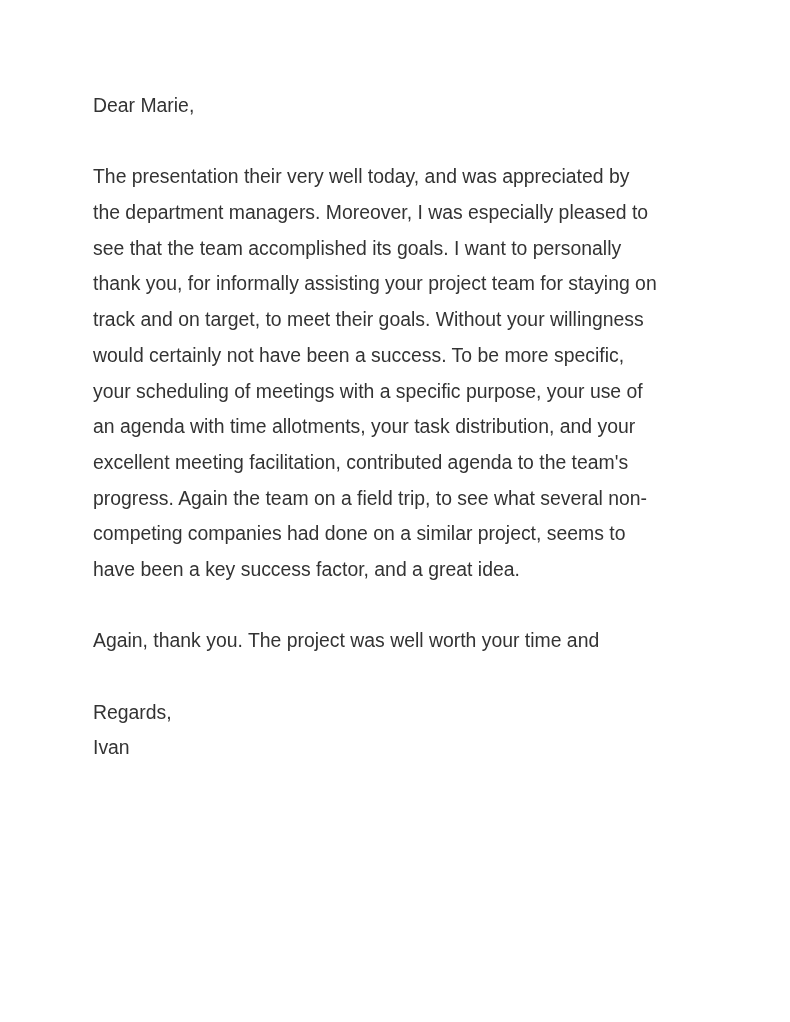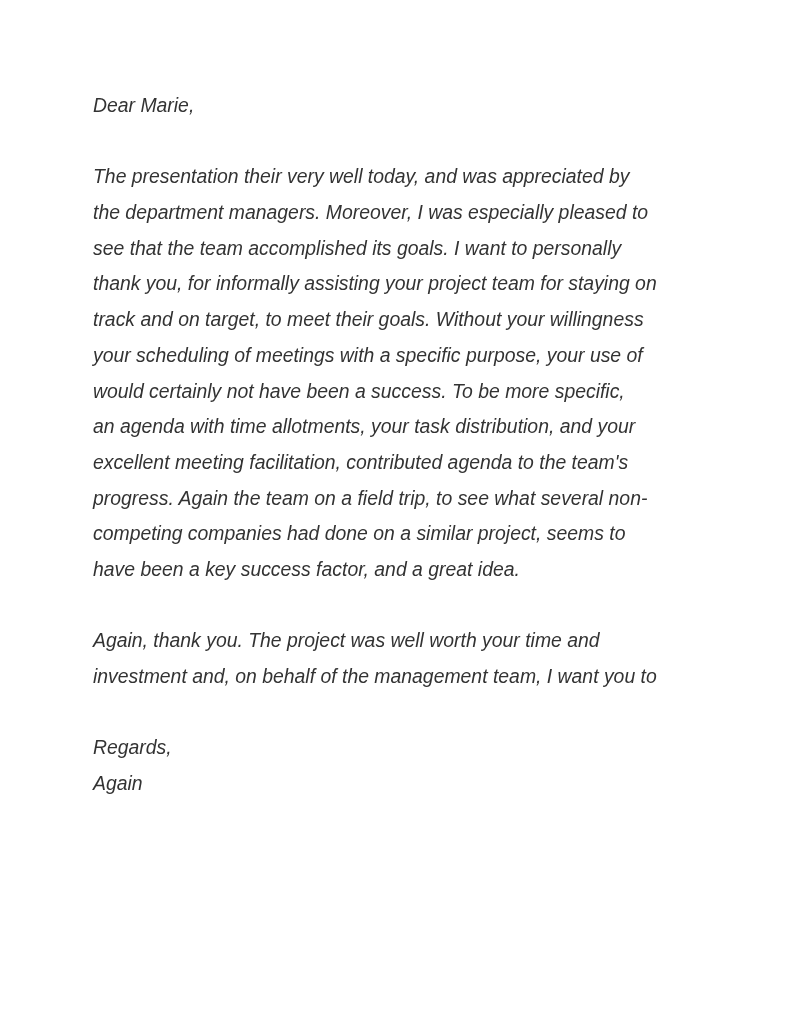--- a/index.html
+++ b/index.html
@@ -20,51 +20,49 @@
       width: 620px;
       font-family: "Liberation Sans", sans-serif;
       font-size: 19.4px;
       line-height: 35.7px;
       color: #333333;
     }
     .line {
       display: block;
       white-space: nowrap;
       height: 35.7px;
-      font-style: italic;
     }
     .gap {
       display: block;
       height: 35.7px;
     }
   </style>
 </head>
 <body>
 
 <div class="page">
   <span class="line">Dear Marie,</span>
   <span class="gap"></span>
 
   <div>
     <span class="line">The presentation their very well today, and was appreciated by</span>
     <span class="line">the department managers. Moreover, I was especially pleased to</span>
     <span class="line">see that the team accomplished its goals. I want to personally</span>
     <span class="line">thank you, for informally assisting your project team for staying on</span>
     <span class="line">track and on target, to meet their goals. Without your willingness</span>
+    <span class="line">would certainly not have been a success. To be more specific,</span>
     <span class="line">your scheduling of meetings with a specific purpose, your use of</span>
-    <span class="line">would certainly not have been a success. To be more specific,</span>
     <span class="line">an agenda with time allotments, your task distribution, and your</span>
     <span class="line">excellent meeting facilitation, contributed agenda to the team's</span>
     <span class="line">progress. Again the team on a field trip, to see what several non-</span>
     <span class="line">competing companies had done on a similar project, seems to</span>
     <span class="line">have been a key success factor, and a great idea.</span>
   </div>
   <span class="gap"></span>
 
   <div>
     <span class="line">Again, thank you. The project was well worth your time and</span>
-    <span class="line">investment and, on behalf of the management team, I want you to</span>
   </div>
   <span class="gap"></span>
 
   <span class="line">Regards,</span>
-  <span class="line">Again</span>
+  <span class="line">Ivan</span>
 </div>
 
 </body></html>

